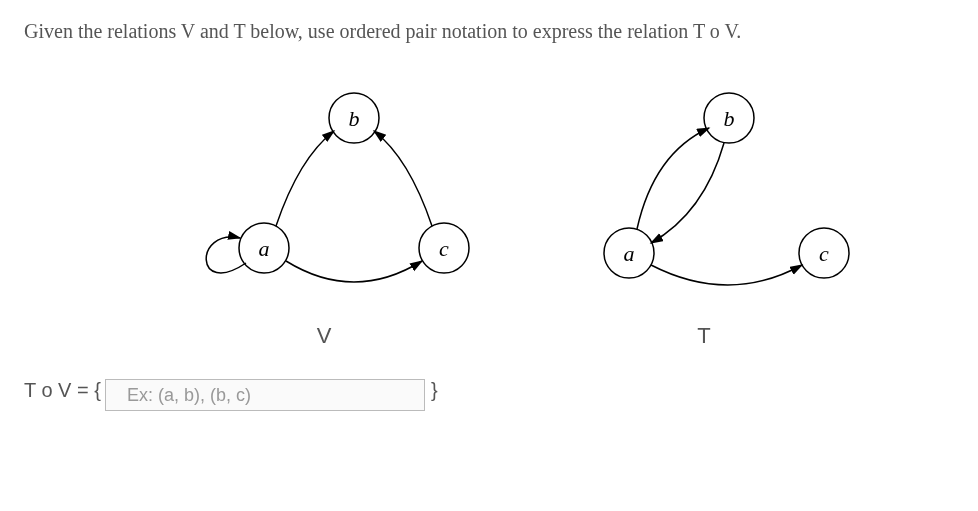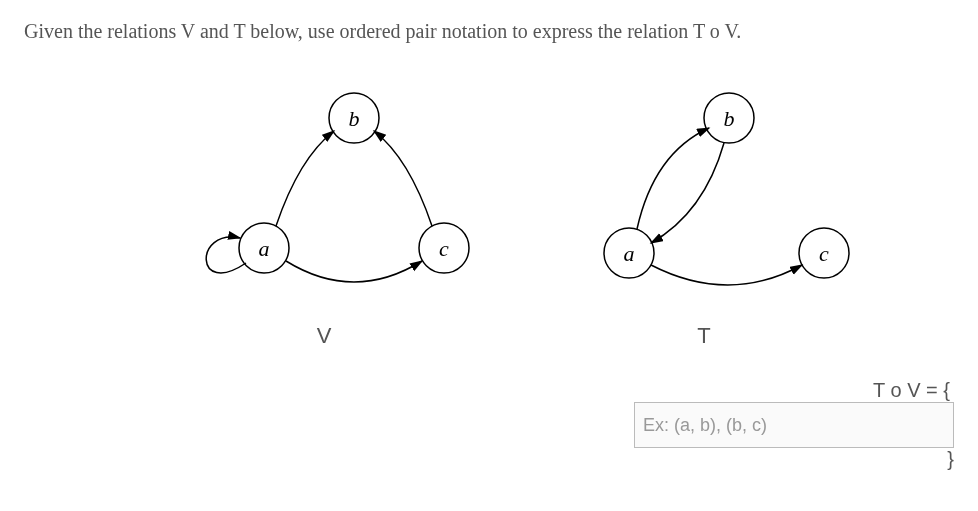--- a/index.html
+++ b/index.html
@@ -32,34 +32,33 @@
     align-items: center;
   }
   .diagram-label {
     font-size: 22px;
     color: #555;
     margin-top: 10px;
     font-weight: 400;
   }
   .answer-row {
     display: flex;
-    align-items: flex-end;
+    align-items: flex-start;
     font-size: 20px;
     color: #555;
-    flex-direction: column;
   }
   .answer-prefix { margin-right: 4px; }
   .answer-suffix { margin-left: 6px; }
   .answer-input {
     font-size: 18px;
     color: #999;
     border: 1px solid #bbb;
-    padding: 4px 8px;
+    padding: 4px 21px;
     width: 320px;
-    height: 46px;
+    height: 32px;
     display: inline-flex;
     align-items: center;
     background: #fafafa;
   }
   svg { display: block; }
 </style>
 </head>
 <body>
 
 <div class="question">Given the relations V and T below, use ordered pair notation to express the relation T o V.</div>

